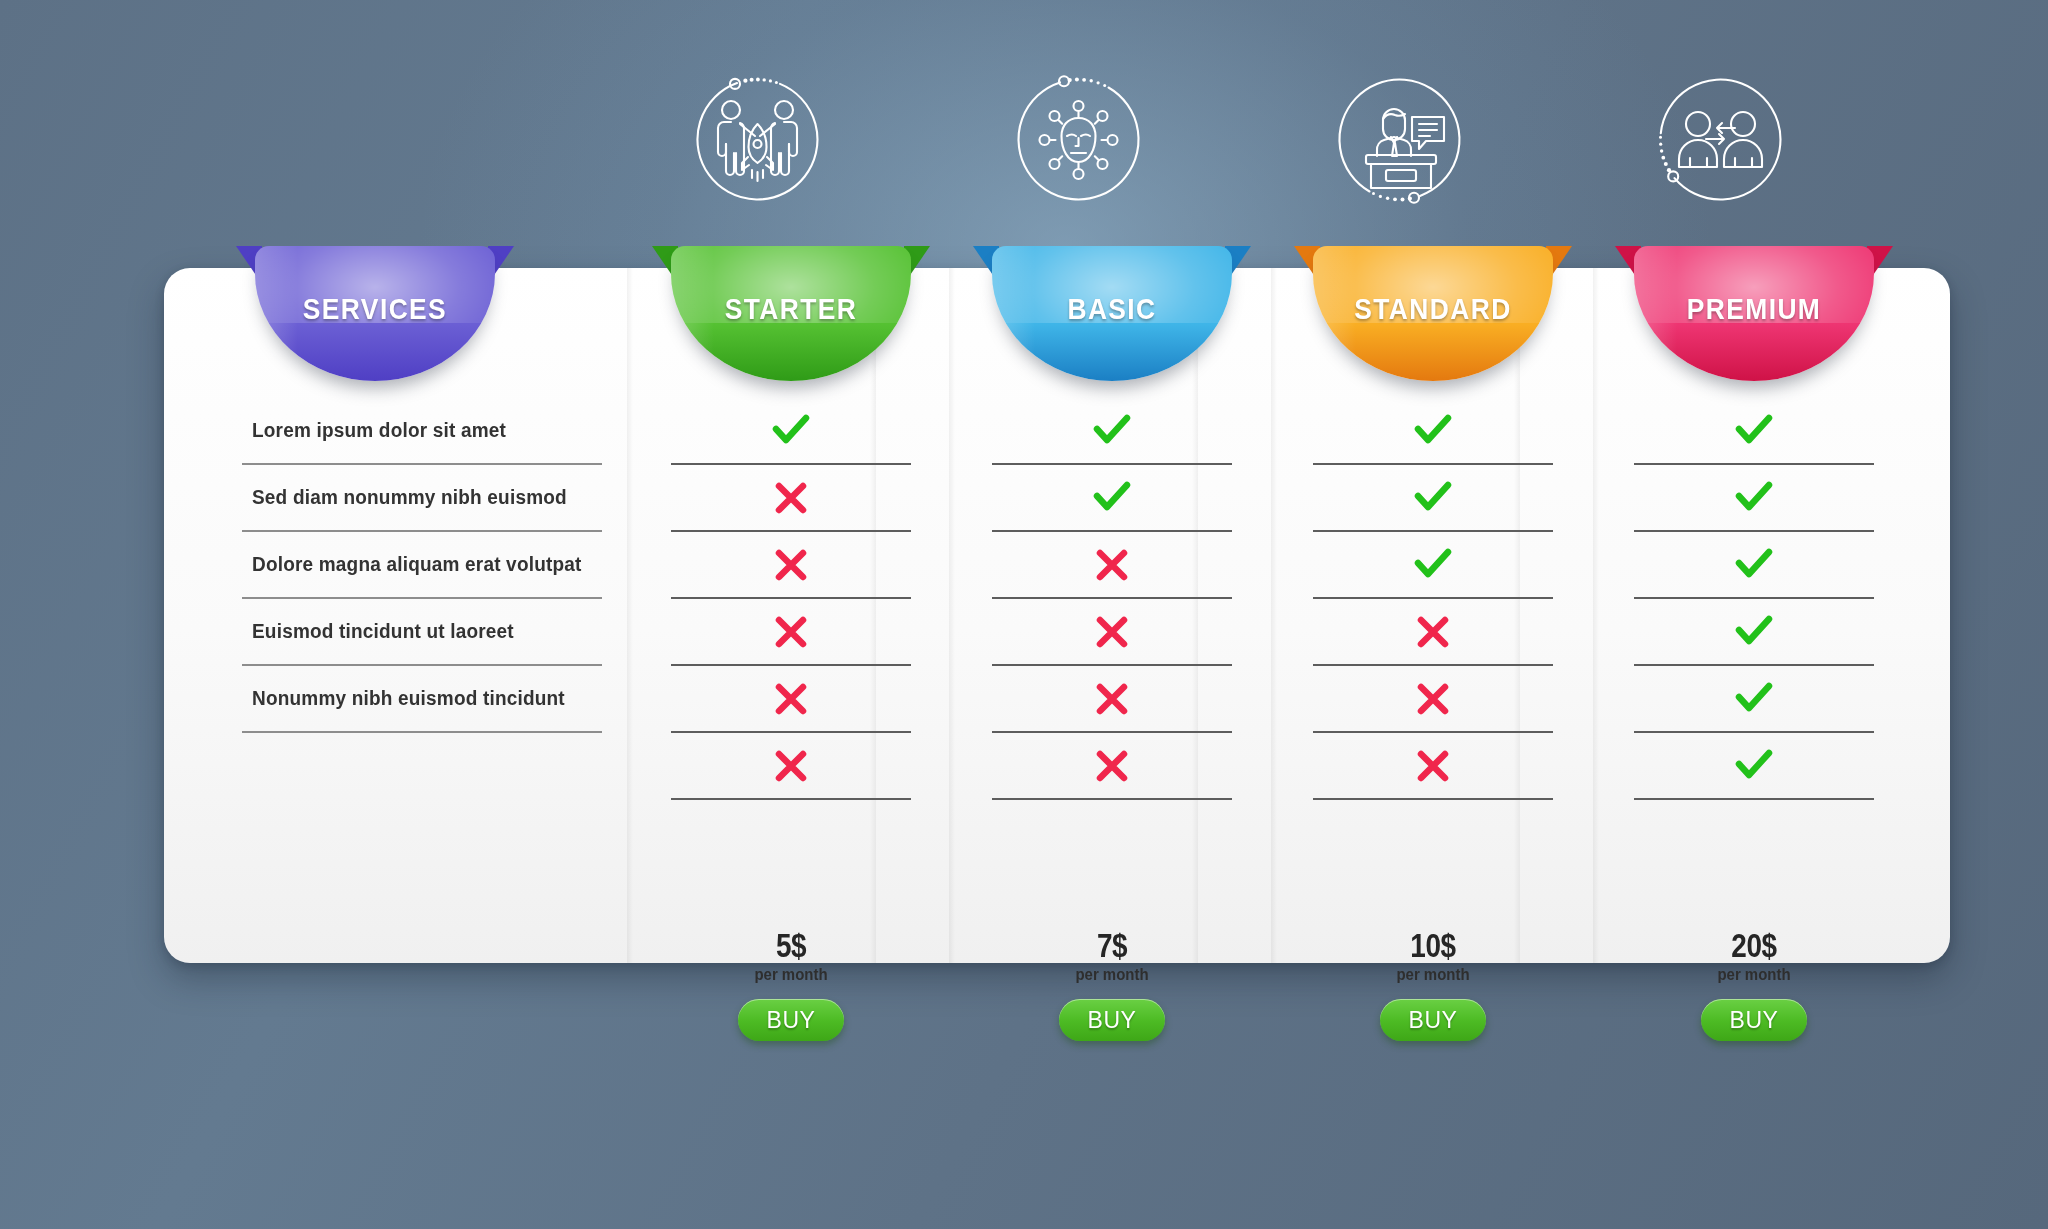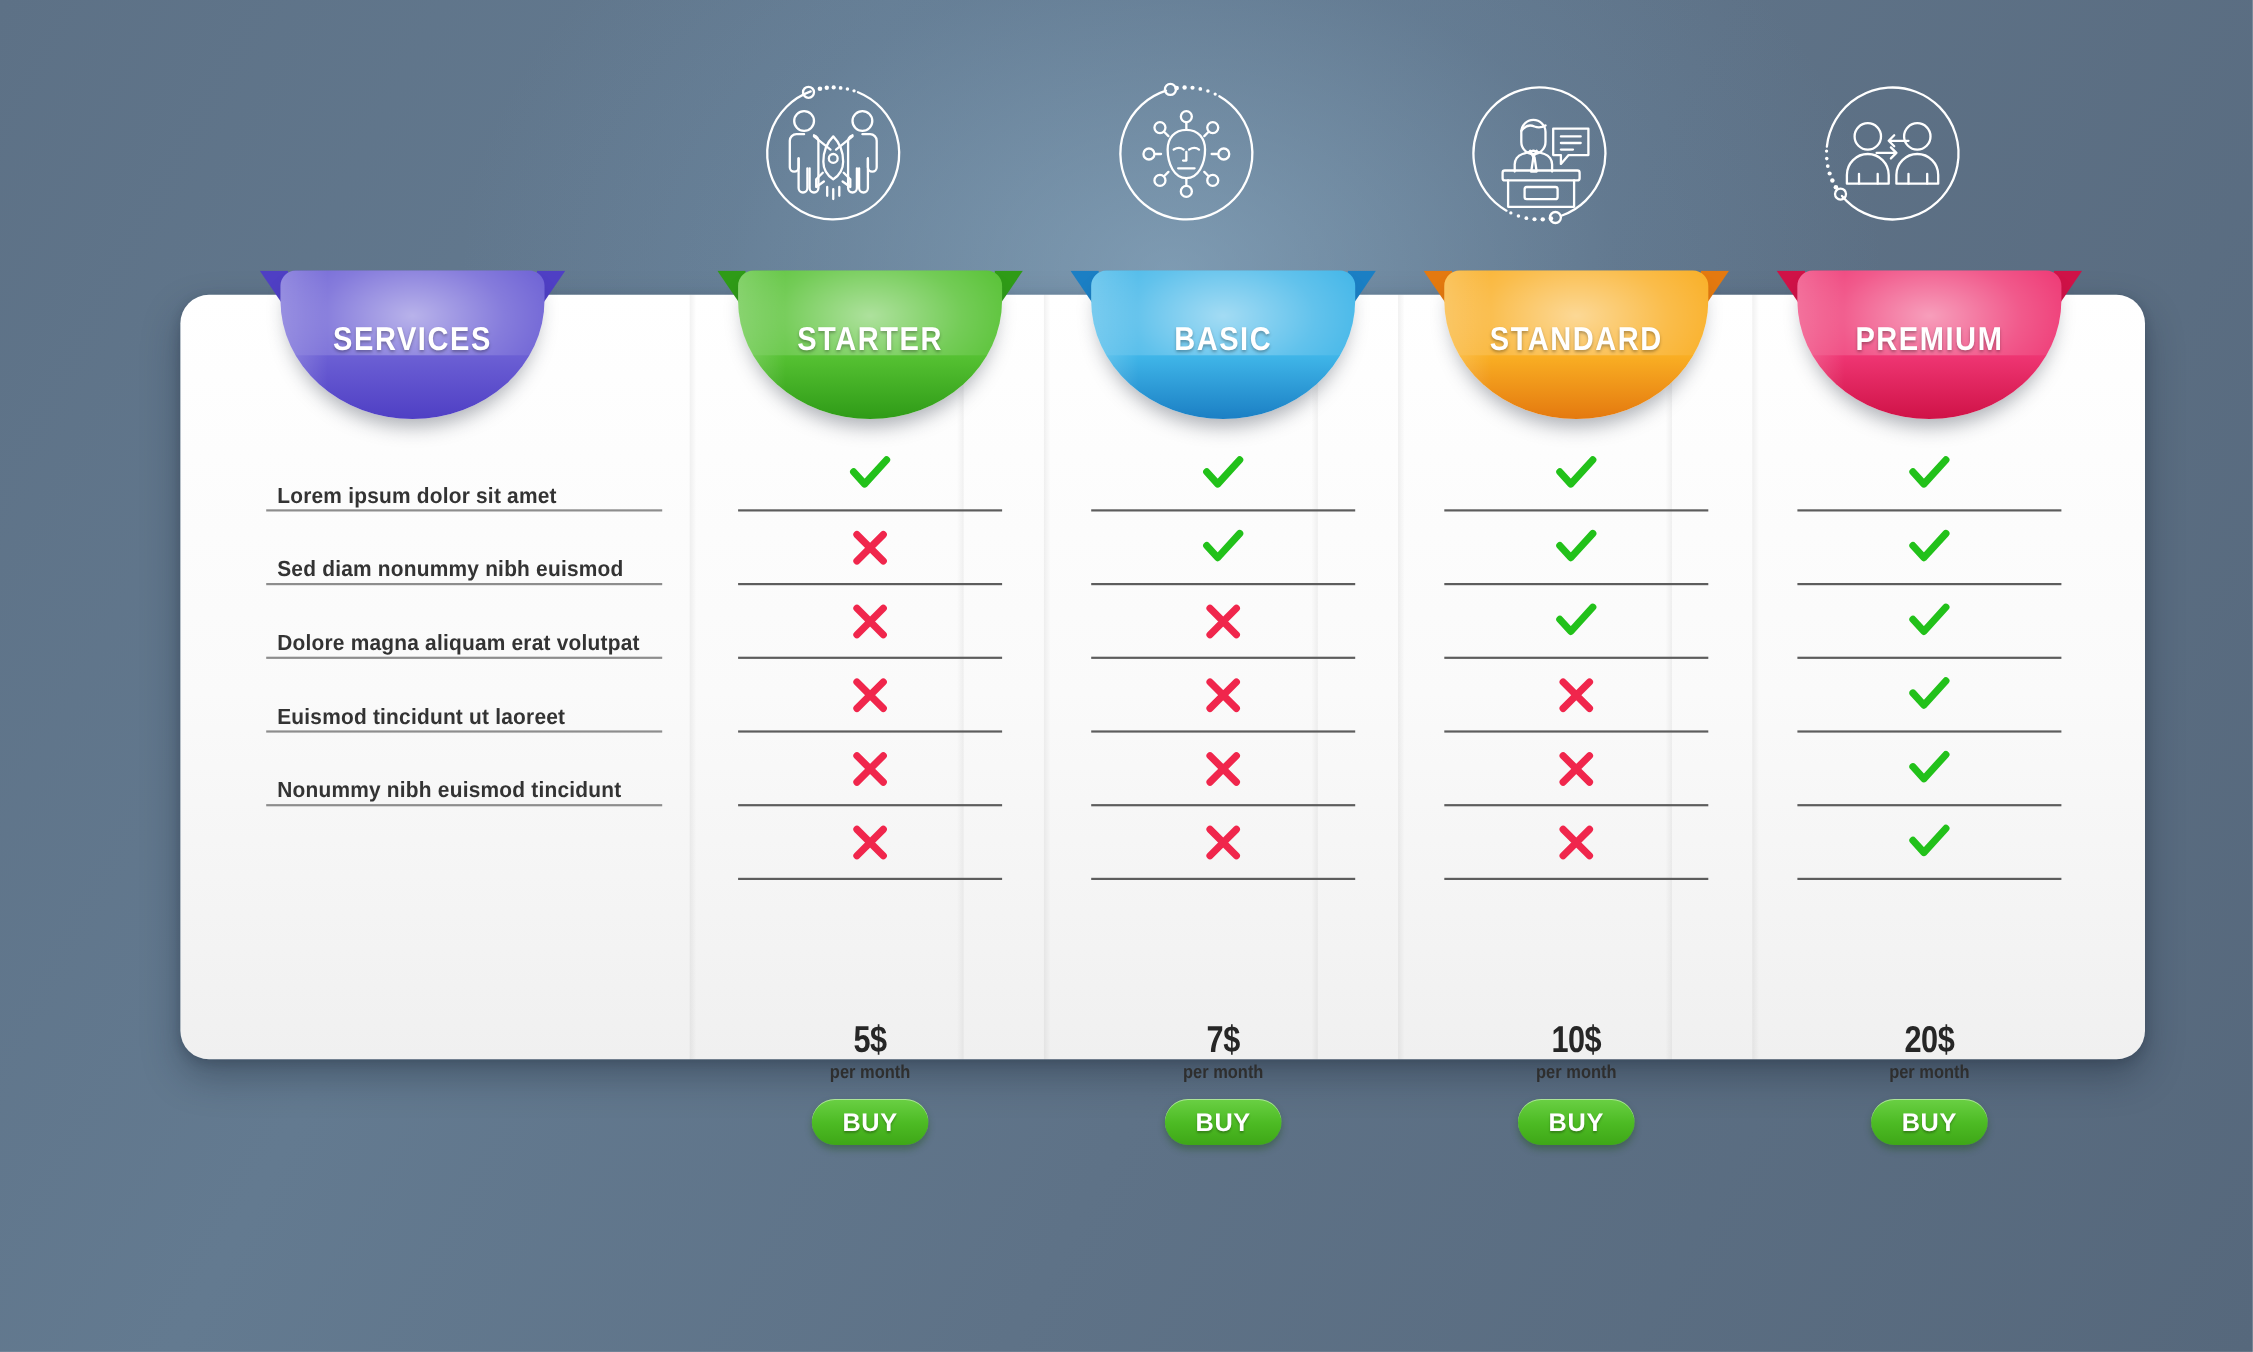--- a/index.html
+++ b/index.html
@@ -121,21 +121,21 @@
   
   .features {
     position: absolute;
     left: 78px;
     top: 130px;
     width: 360px;
   }
   .feature-row {
     height: 67px;
     display: flex;
-    align-items: flex-end;
+    align-items: center;
     border-bottom: 2px solid #8d8d8d;
     padding-left: 10px;
   }
   .feature-row .txt {
     font-family: "Liberation Sans Narrow", "Liberation Sans", sans-serif;
     font-size: 20px;
     font-weight: bold;
     color: #333333;
     letter-spacing: 0.2px;
     transform: scaleX(0.95);
@@ -186,21 +186,21 @@
   .buy-btn {
     display: inline-block;
     margin-top: 16px;
     width: 106px;
     height: 42px;
     line-height: 42px;
     border-radius: 21px;
     background: linear-gradient(180deg, #6ad044 0%, #4dbb24 52%, #3ea717 100%);
     color: #ffffff;
     font-family: "Liberation Sans Narrow", "Liberation Sans", sans-serif;
-    font-weight: bold;
+    font-weight: normal;
     font-size: 23px;
     letter-spacing: 0.6px;
     text-shadow: 0 2px 2px rgba(0,0,0,0.28);
     box-shadow: 0 4px 7px rgba(25,80,15,0.38), inset 0 1px 0 rgba(255,255,255,0.45);
     border: none;
     cursor: pointer;
     text-align: center;
   }
 </style>
 </head>

